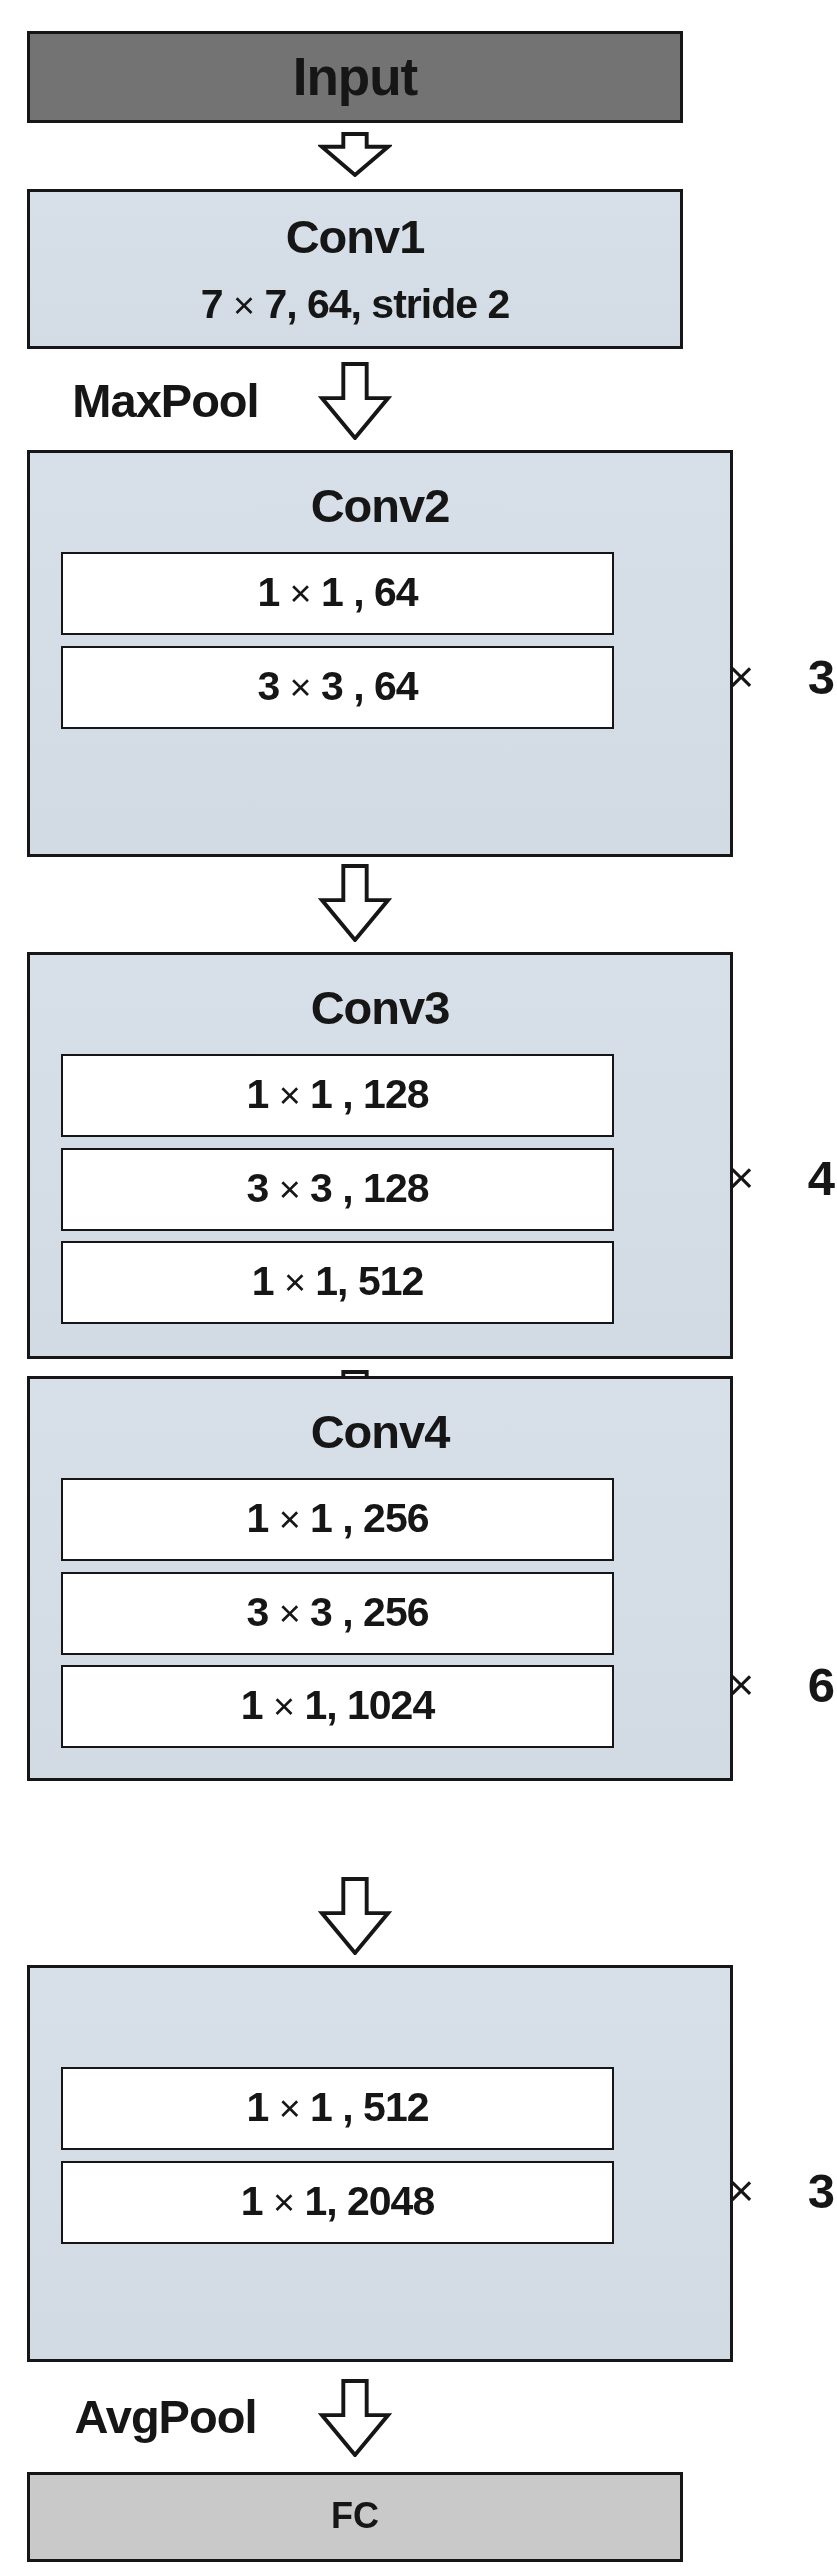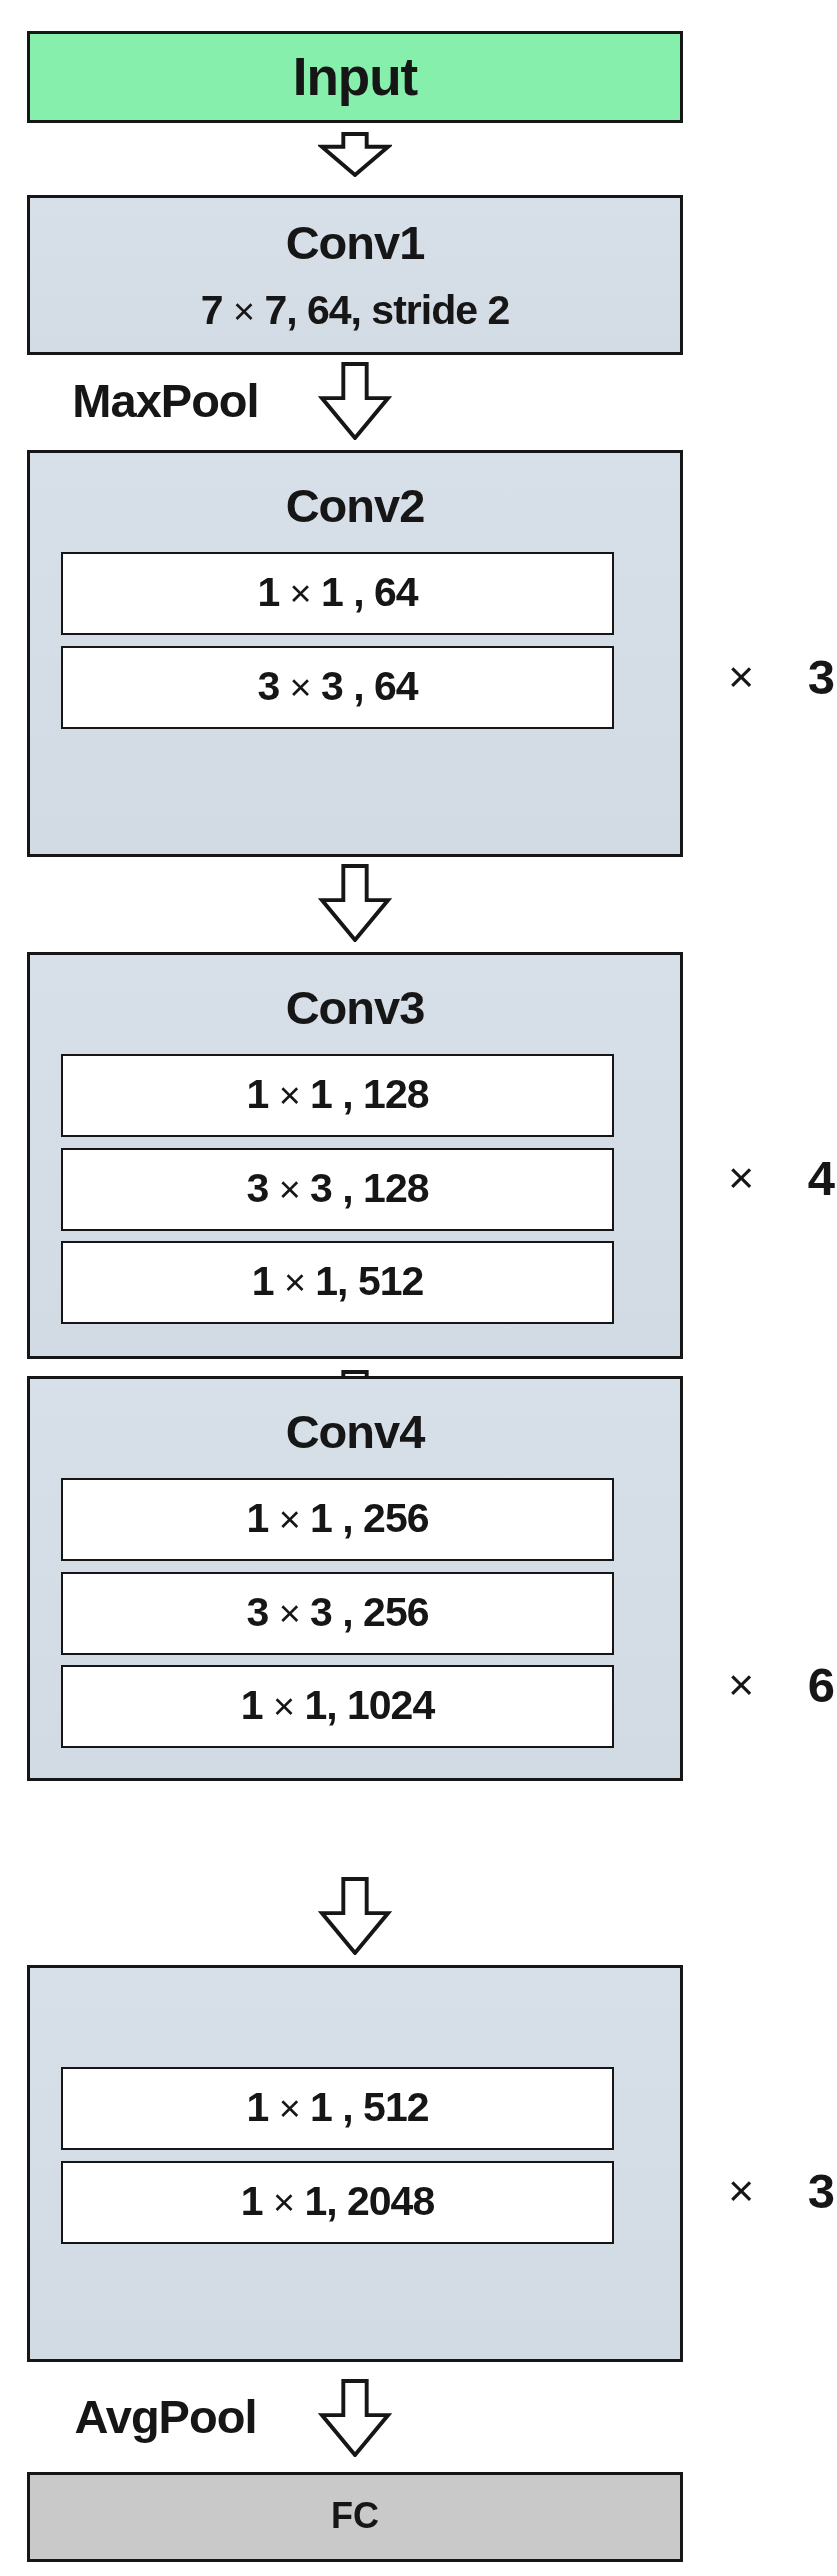--- a/index.html
+++ b/index.html
@@ -1,28 +1,28 @@
 <!DOCTYPE html>
 <html><head>
 <meta charset="utf-8">
 <style>
   html,body{margin:0;padding:0;background:#ffffff;}
   body{width:838px;height:2576px;overflow:hidden;position:relative;
        font-family:"Liberation Sans","DejaVu Sans",sans-serif;color:#161616;}
   .abs{position:absolute;box-sizing:border-box;}
-  .iobox{left:27px;width:656px;border:3.9px solid #161616;background:#86efac;
+  .iobox{left:27px;width:656px;border:3.9px solid #161616;background:#737373;
          text-align:center;font-weight:700;}
   .input{top:31px;height:92px;font-size:53px;line-height:86px;letter-spacing:-1px;}
   .fc{top:2472px;height:90px;font-size:36px;line-height:82px;background:#c9c9c9;}
   .conv1{left:27px;top:189px;width:656px;height:160px;border:3.9px solid #161616;
          background:linear-gradient(180deg,#d7dfe8 0%,#d3dbe4 100%);
-         text-align:center;font-weight:700;padding-top:13.6px;margin-top:6px;}
+         text-align:center;font-weight:700;padding-top:13.6px;}
   .conv1 .t1{font-size:47px;line-height:62px;letter-spacing:-1px;}
   .conv1 .t2{font-size:41px;line-height:72px;letter-spacing:-1px;}
-  .stage{left:27px;width:656px;border:3.9px solid #161616;
+  .stage{left:27px;width:706px;border:3.9px solid #161616;
          background:linear-gradient(180deg,#d7dfe8 0%,#d2dae3 100%);}
   .s2{top:450px;height:407px;} .s3{top:952px;height:407px;}
   .s4{top:1376px;height:405px;} .s5{top:1965px;height:397px;}
   .stage-head{height:99px;line-height:105px;text-align:center;
               font-weight:700;font-size:47px;letter-spacing:-1px;}
   .layers{position:absolute;left:31px;top:99px;width:553px;
           display:flex;flex-direction:column;gap:10.7px;}
   .layer{height:83px;box-sizing:border-box;border:2.9px solid #161616;background:#ffffff;
          text-align:center;font-weight:700;font-size:41px;line-height:76px;letter-spacing:-1px;}
   .mult{left:728px;width:107px;height:55px;display:flex;align-items:center;

